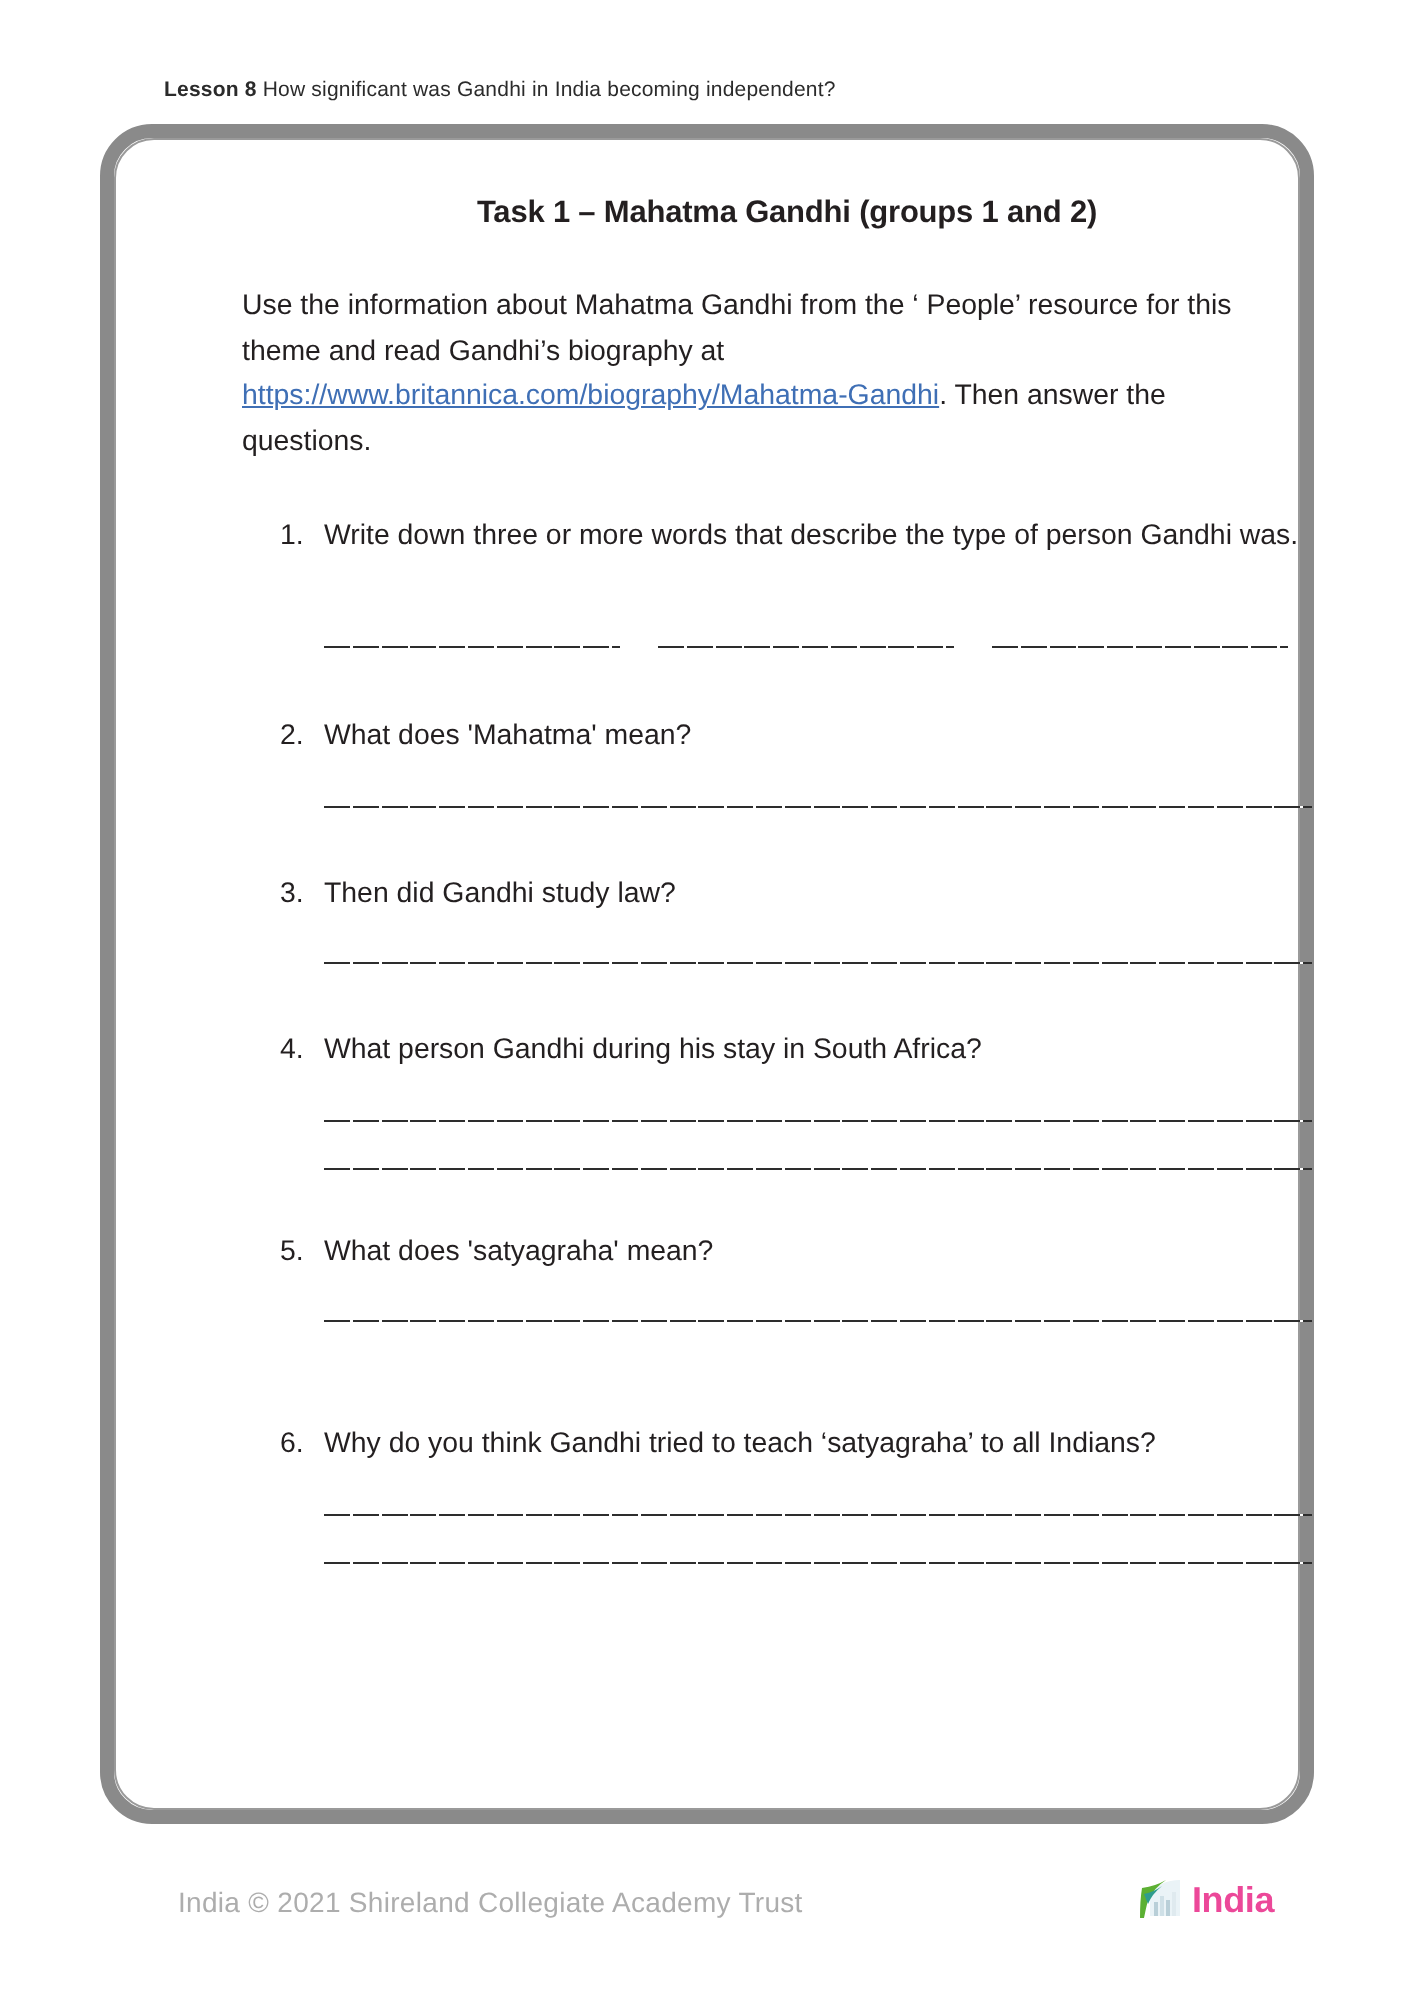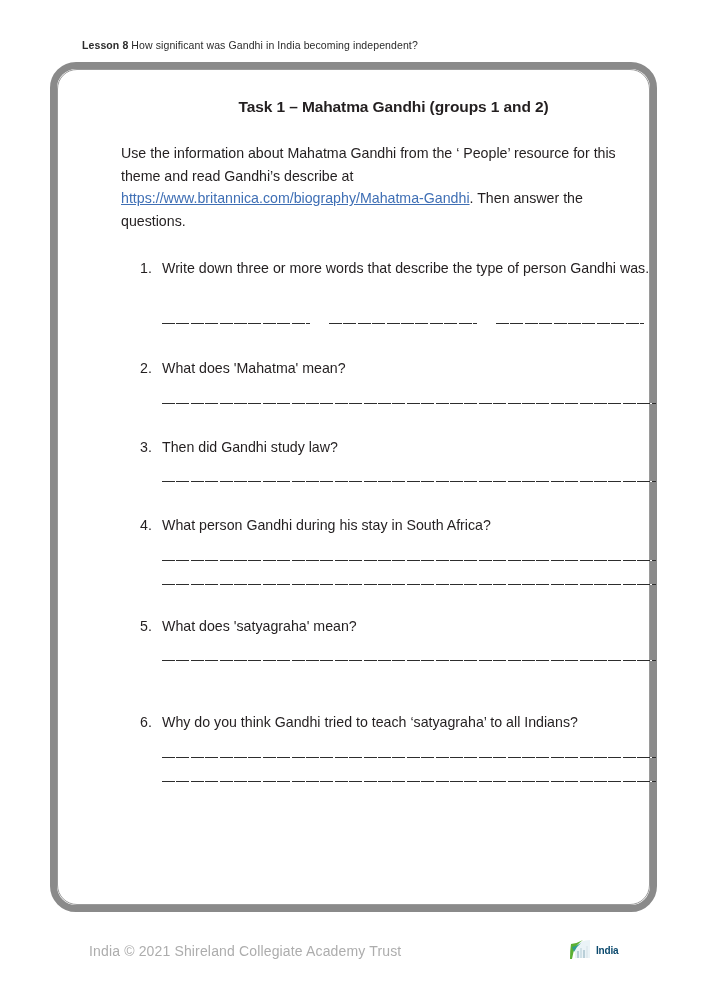--- a/index.html
+++ b/index.html
@@ -153,44 +153,44 @@
     display: flex;
     align-items: center;
     gap: 4px;
   }
   .brand-mark {
     width: 24px;
     height: 24px;
     display: block;
   }
   .brand-name {
-    font-size: 10px;
+    font-size: 18px;
     font-weight: bold;
-    color: #0c4a6e;
+    color: #ec4899;
     letter-spacing: -0.2px;
   }
 </style>
 </head>
 <body>
 
 <div class="page-header">
   <span class="lesson-label">Lesson 8</span>
   <span>How significant was Gandhi in India becoming independent?</span>
 </div>
 
 <div class="frame"></div>
 <div class="frame-mask"></div>
 <div class="frame-inner"></div>
 
 <div class="content">
 
   <div class="task-title">Task 1 – Mahatma Gandhi  (groups 1 and 2)</div>
 
   <p class="intro">
-    <span>Use the information about Mahatma Gandhi from the ‘ People’ resource for this theme and read Gandhi’s describe at </span><a class="link" href="#">https://www.britannica.com/biography/Mahatma-Gandhi</a><span>. Then answer the questions.</span>
+    <span>Use the information about Mahatma Gandhi from the ‘ People’ resource for this theme and read Gandhi’s biography at </span><a class="link" href="#">https://www.britannica.com/biography/Mahatma-Gandhi</a><span>. Then answer the questions.</span>
   </p>
 
   <ul class="questions">
 
     <li class="q" style="margin-top:0;">
       <span class="q-num">1.</span>
       <span class="q-text">Write down three or more words that describe the type of person Gandhi was.</span>
       <div class="answer-lines">
         <div class="ans-row">
           <span class="ans-line short"></span>

